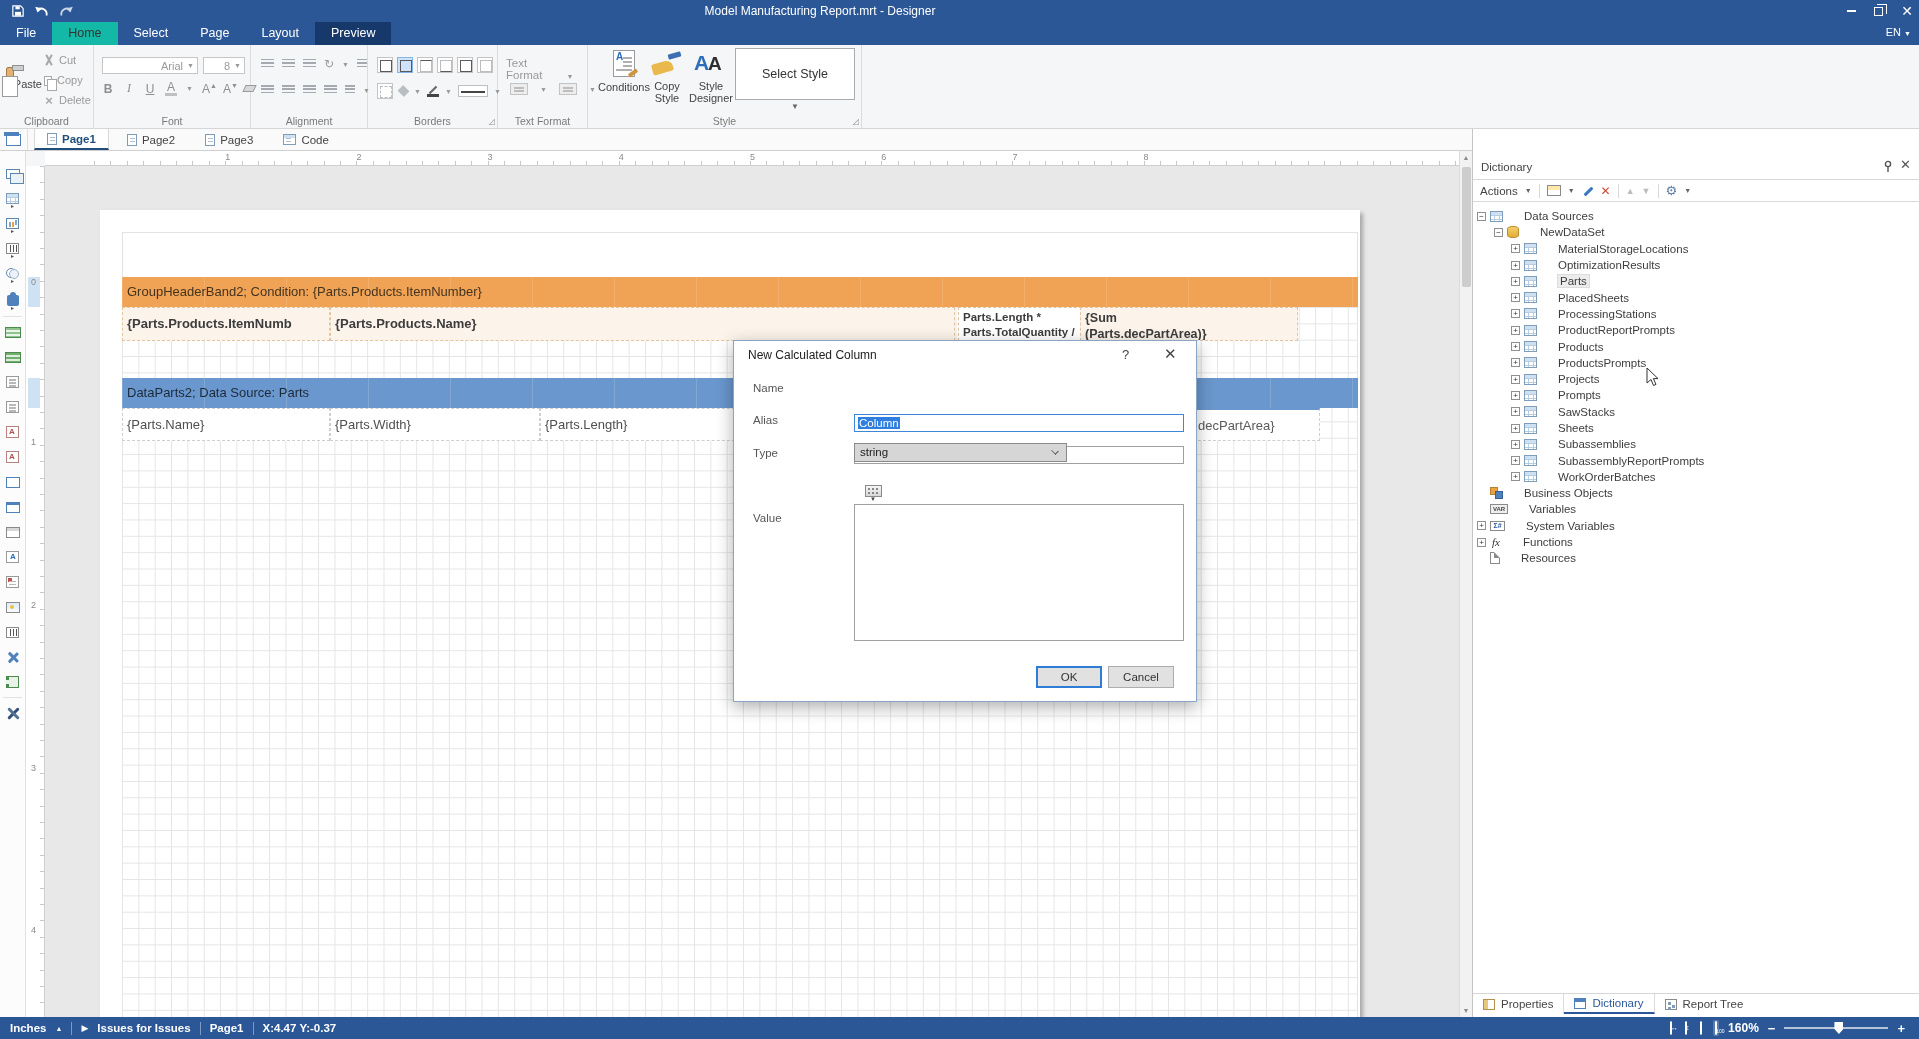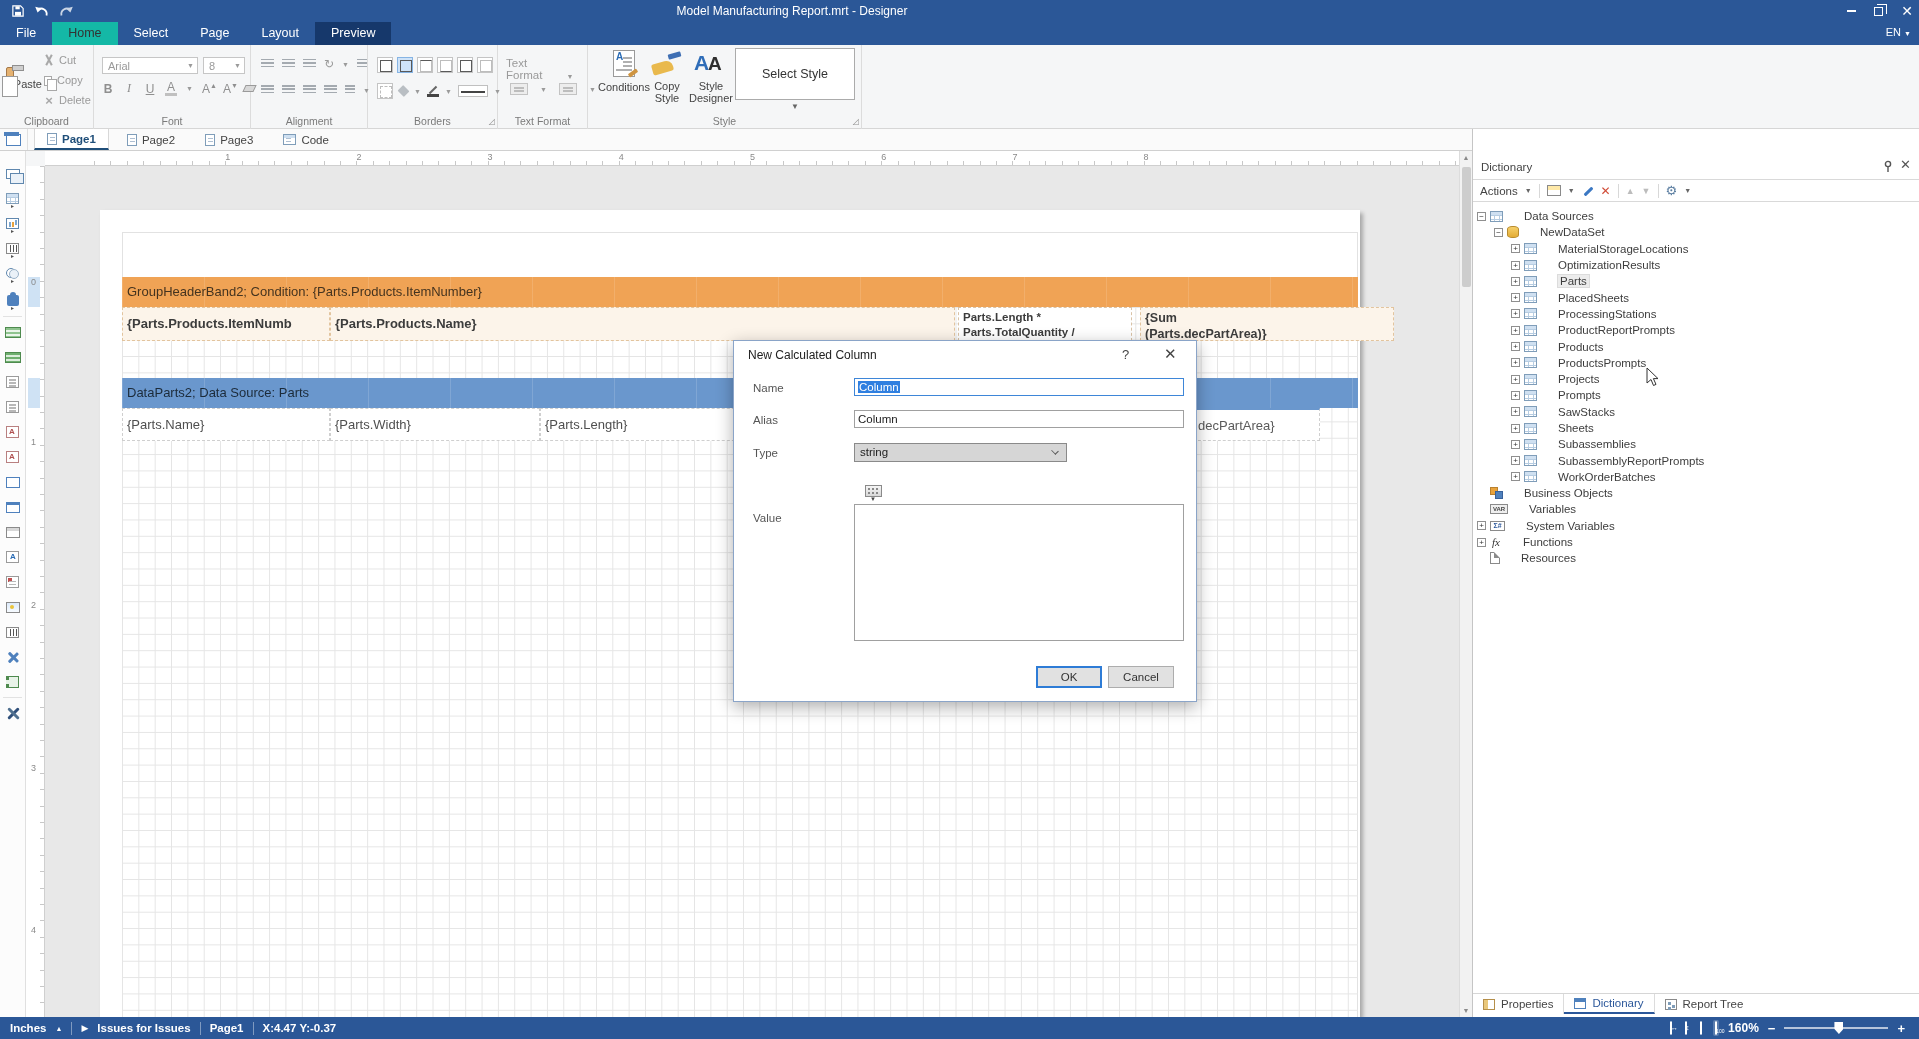--- a/index.html
+++ b/index.html
@@ -4,21 +4,21 @@
 <style>
   html,body{margin:0;padding:0;background:#222;}
   *{box-sizing:border-box;}
   .app{position:relative;width:1919px;height:1039px;background:#f5f6f7;overflow:hidden;
        font-family:"Liberation Sans","DejaVu Sans",sans-serif;color:#333;}
 
   
   .titlebar{position:absolute;left:0;top:0;width:1919px;height:22px;background:#2b5797;display:flex;align-items:center;}
   .qat{display:flex;align-items:center;gap:10px;padding-left:12px;}
   .qat svg{display:block;}
-  .title-text{position:absolute;left:792px;top:4px;transform:translateX(-50%);color:#fff;font-size:12px;white-space:nowrap;}
+  .title-text{position:absolute;left:820px;top:4px;transform:translateX(-50%);color:#fff;font-size:12px;white-space:nowrap;}
   .winbtns{position:absolute;right:6px;top:0;height:22px;display:flex;align-items:center;gap:18px;color:#fff;}
   .wb-min{width:9px;height:2px;background:#fff;}
   .wb-restore{width:9px;height:9px;border:1px solid #fff;position:relative;background:transparent;}
   .wb-restore:before{content:"";position:absolute;left:2px;top:-4px;width:9px;height:9px;border:1px solid #fff;border-bottom:none;border-left:none;}
   .wb-close{font-size:14px;line-height:14px;color:#fff;font-weight:bold;}
 
   
   .tabrow{position:absolute;left:0;top:22px;width:1919px;height:23px;background:#2b5797;display:flex;align-items:stretch;}
   .mtab{padding:4px 16px 0 16px;font-size:12.5px;color:#fff;}
   .mtab.active{background:#14b8a6;color:#333;}
@@ -39,21 +39,21 @@
   .paste-lbl{margin-top:7px;font-size:11px;color:#444;}
   .ccd{position:absolute;left:44px;top:6px;display:flex;flex-direction:column;gap:5px;}
   .small-btn{display:flex;align-items:flex-end;gap:5px;font-size:11px;color:#9a9a9a;height:15px;}
   .cut-ico{position:relative;width:10px;height:11px;}
   .cut-ico:before,.cut-ico:after{content:"";position:absolute;left:4px;top:-1px;width:2px;height:12px;background:#a8a8a8;}
   .cut-ico:before{transform:rotate(28deg);} .cut-ico:after{transform:rotate(-28deg);}
   .copy-ico{width:8px;height:10px;border:1px solid #a8a8a8;background:#fff;position:relative;}
   .copy-ico:after{content:"";position:absolute;left:2px;top:2px;width:8px;height:10px;border:1px solid #a8a8a8;background:#fff;}
   .del-ico{color:#a8a8a8;font-size:13px;font-weight:bold;line-height:11px;width:10px;text-align:center;}
   
-  .combo{position:absolute;height:17px;border:1px solid #c6c6c6;background:#fff;color:#9a9a9a;font-size:11px;padding:2px 14px 4px 5px;}
+  .combo{position:absolute;height:17px;border:1px solid #c6c6c6;background:#fff;color:#9a9a9a;font-size:11px;padding:2px 14px 4px 5px;text-align:right;}
   .combo .car{position:absolute;right:3px;top:4px;font-size:7px;color:#9a9a9a;}
   .fbtns{position:absolute;left:8px;top:36px;display:flex;align-items:center;gap:9px;color:#8f8f8f;}
   .fb{font-size:12px;width:12px;text-align:center;}
   .fb.b{font-weight:bold;} .fb.i{font-style:italic;font-family:"Liberation Serif",serif;} .fb.u{text-decoration:underline;}
   .fb.a{border-bottom:3px solid #c0c0c0;line-height:11px;}
   .fb sup{font-size:7px;}
   .eraser{width:11px;height:7px;background:#d8d8d8;border:1px solid #9a9a9a;transform:skewX(-25deg);}
   .mini-car{font-size:7px;color:#9a9a9a;}
   
   .alrow{position:absolute;left:10px;display:flex;align-items:center;gap:8px;}
@@ -179,21 +179,21 @@
   .vscroll{position:absolute;left:1459px;top:151px;width:13px;height:866px;background:#f2f2f2;border-left:1px solid #dcdcdc;}
   .vs-arrow{position:absolute;left:0;width:12px;text-align:center;font-size:7px;color:#8a8a8a;}
   .vs-thumb{position:absolute;left:1.5px;top:16px;width:9px;height:120px;background:#cdcdcd;border-radius:2px;}
 
   
   .dialog{position:absolute;left:733px;top:340px;width:464px;height:362px;background:#fff;border:1px solid #8aa4c8;box-shadow:0 5px 16px rgba(0,0,0,.32);z-index:50;}
   .dg-title{position:absolute;left:14px;top:7px;font-size:12px;color:#222;}
   .dg-help{position:absolute;left:388px;top:6px;font-size:13px;color:#444;}
   .dg-close{position:absolute;left:430px;top:4px;font-size:15px;color:#444;}
   .dg-label{position:absolute;left:19px;font-size:11.5px;color:#555;}
-  .dg-input{position:absolute;left:120px;width:330px;height:18px;border:1px solid #a0a0a0;background:#fff;font-size:11.5px;color:#222;padding:2px 3px 0 3px;}
+  .dg-input{position:absolute;left:120px;width:330px;height:18px;border:1px solid #a0a0a0;background:#fff;font-size:11.5px;color:#222;padding:2px 3px 0 3px;margin-top:36px;}
   .dg-input.focus{border-color:#3e86d8;}
   .dg-sel{background:#2f7fe0;color:#fff;padding:0 1px;}
   .dg-select{position:absolute;left:120px;width:213px;height:19px;border:1px solid #8a8a8a;background:#d6d6d6;font-size:11.5px;color:#222;padding:2px 3px 0 5px;}
   .dg-select .chev{position:absolute;right:8px;top:4px;width:6px;height:6px;border-right:1.6px solid #555;border-bottom:1.6px solid #555;transform:rotate(45deg) scaleY(.8);}
   .kb-btn{position:absolute;left:129px;top:144px;width:20px;height:20px;display:flex;flex-direction:column;align-items:center;}
   .kb-ico{width:17px;height:12px;border:1px solid #8a8a8a;background:linear-gradient(#f5f5f5,#d8d8d8);position:relative;}
   .kb-ico:after{content:"";position:absolute;left:2px;top:2px;width:2px;height:2px;background:#888;box-shadow:4px 0 0 #888,8px 0 0 #888,0 4px 0 #888,4px 4px 0 #888,8px 4px 0 #888;}
   .kb-btn .car{font-size:6px;color:#444;line-height:5px;}
   .dg-textarea{position:absolute;left:120px;top:163px;width:330px;height:137px;border:1px solid #a0a0a0;background:#fff;}
   .dg-btn{position:absolute;top:325px;width:66px;height:22px;background:#e1e1e1;border:1px solid #adadad;font-size:11.5px;color:#333;text-align:center;line-height:20px;}
@@ -537,21 +537,21 @@
     <div class="page">
       <div class="margin-guide"></div>
       <div class="page-grid"></div>
       <div class="oband">GroupHeaderBand2; Condition: {Parts.Products.ItemNumber}</div>
       <div class="gcell" style="left:22px;width:208px">{Parts.Products.ItemNumb</div>
       <div class="gcell" style="left:230px;width:625px">{Parts.Products.Name}</div>
       <div class="gcell expr" style="left:858px;width:174px">
         <div>Parts.Length *</div>
         <div>Parts.TotalQuantity /</div>
       </div>
-      <div class="gcell sum" style="left:1040px;width:254px">
+      <div class="gcell sum" style="left:980px;width:218px">
         <div>{Sum</div>
         <div>(Parts.decPartArea)}</div>
       </div>
       <div class="bband">DataParts2; Data Source: Parts</div>
       <div class="dcell" style="left:22px;width:208px">{Parts.Name}</div>
       <div class="dcell" style="left:230px;width:210px">{Parts.Width}</div>
       <div class="dcell" style="left:440px;width:210px">{Parts.Length}</div>
       <div class="dcell right" style="left:1093px;width:127px">decPartArea}</div>
     </div>
   </div>

